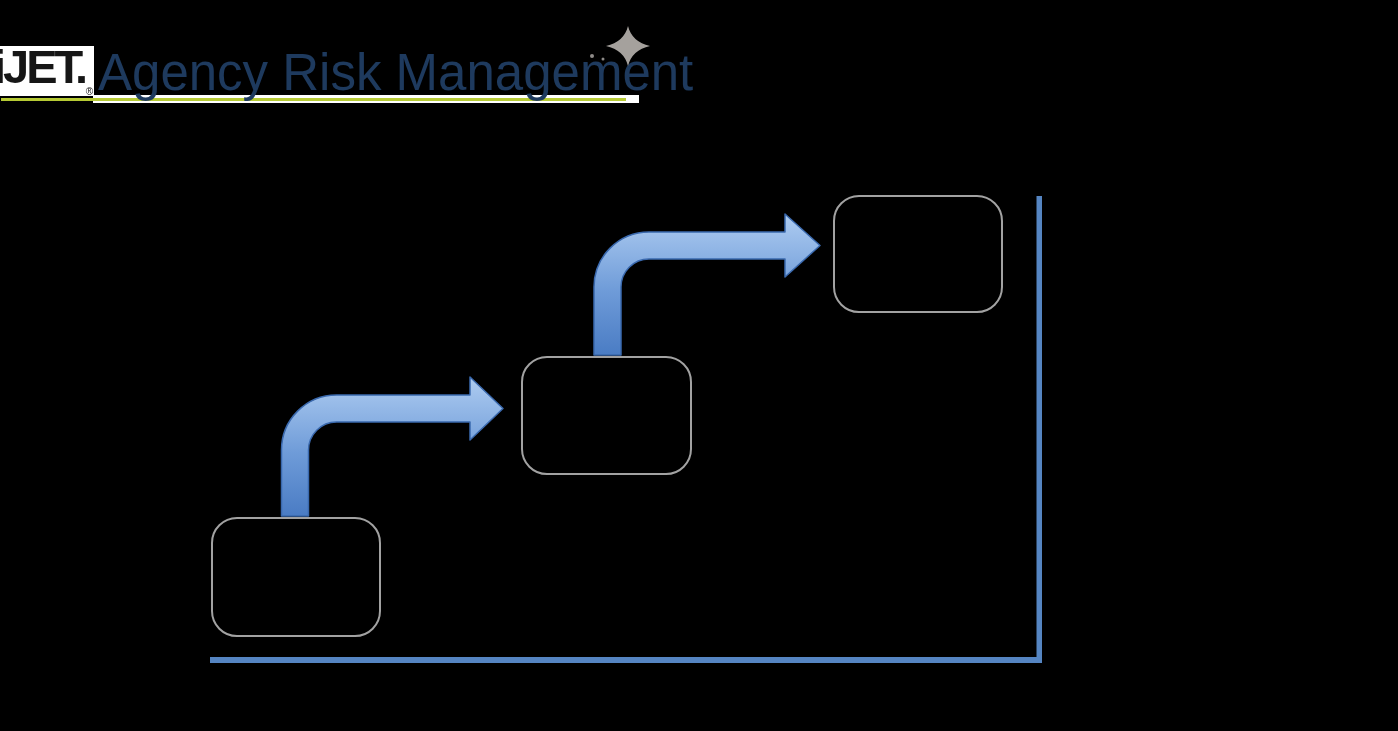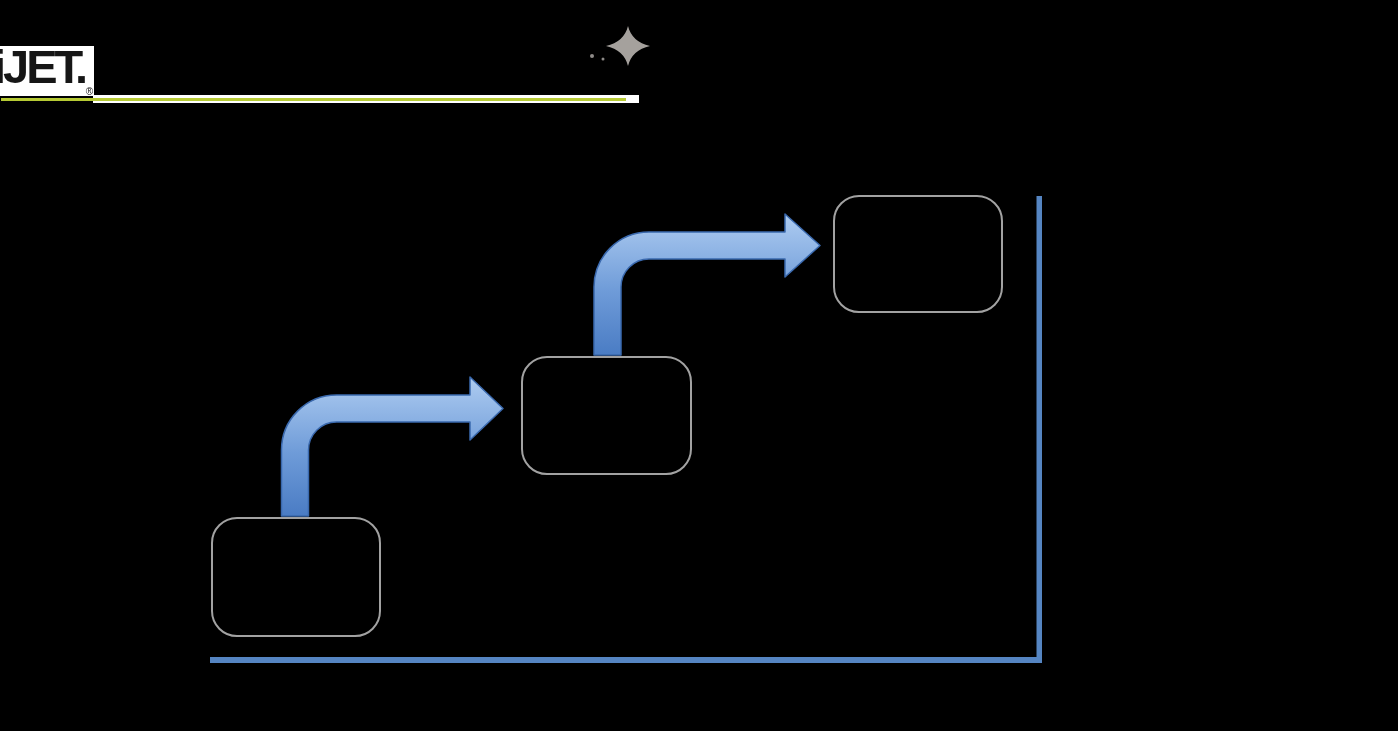--- a/index.html
+++ b/index.html
@@ -89,20 +89,21 @@
 <body>
 
 <div class="slide">
 
   <div class="logo-box">
     <span class="logo-text">iJET.</span>
     <span class="logo-reg">®</span>
   </div>
   <div class="white-strip"></div>
   <div class="green-rule"></div>
+  <h1 class="title">Agency Risk Management</h1>
 
   <div class="step-box step-box-1">
     <span></span>
   </div>
   <div class="step-box step-box-2">
     <span></span>
   </div>
   <div class="step-box step-box-3">
     <span></span>
   </div>

